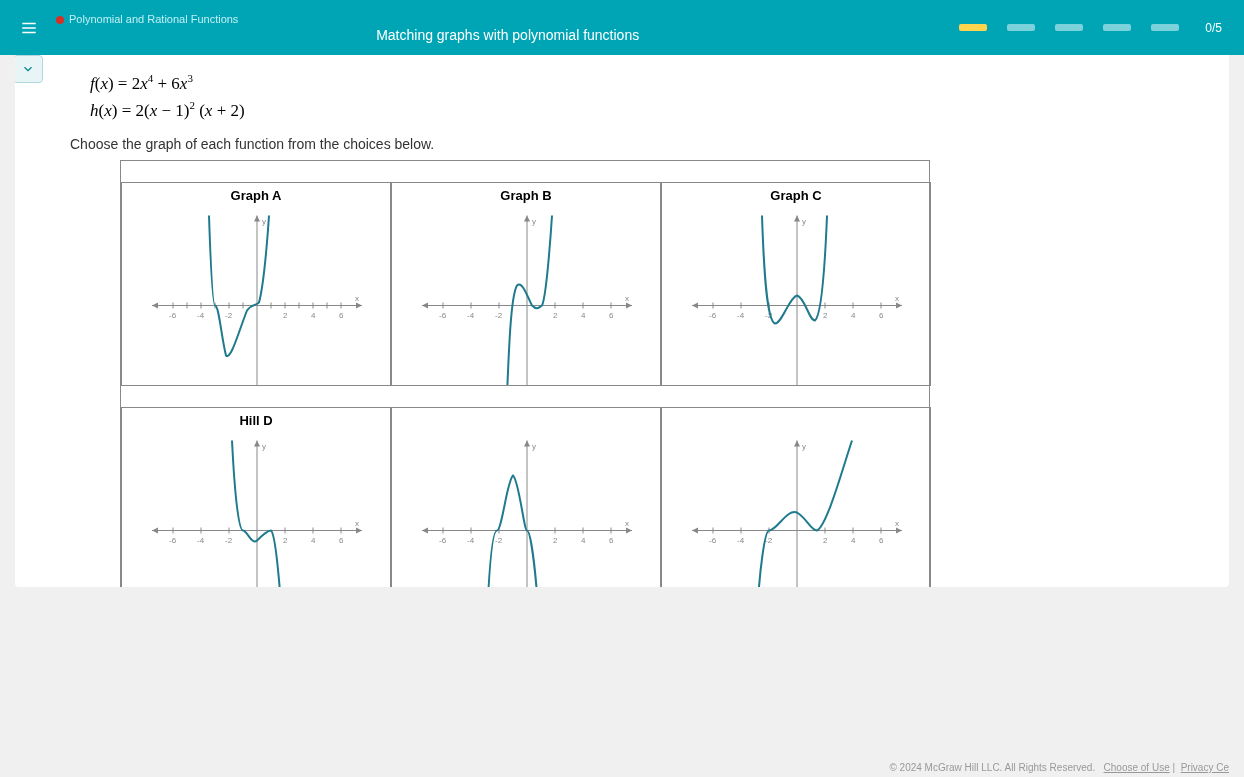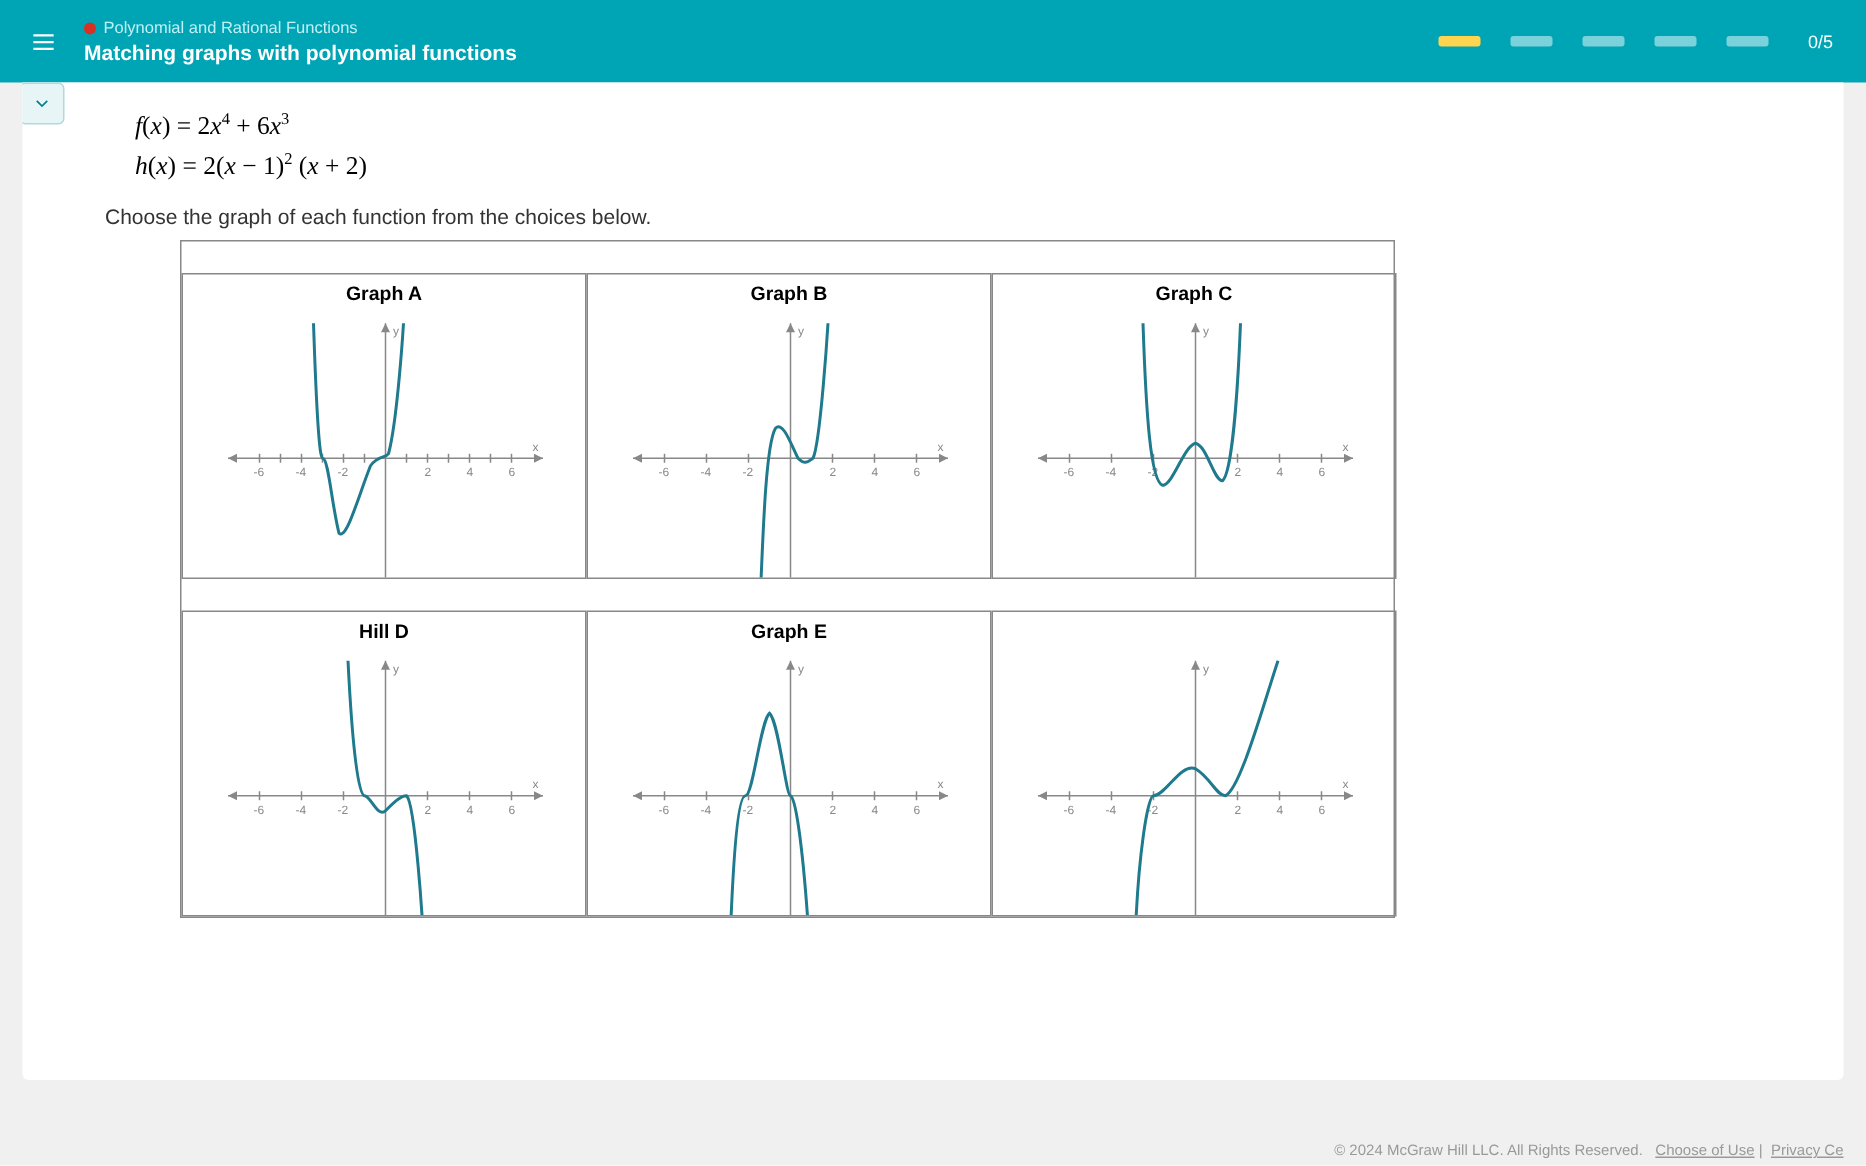--- a/index.html
+++ b/index.html
@@ -3,26 +3,26 @@
 <meta charset="utf-8">
 <style>
 * { box-sizing: border-box; margin: 0; padding: 0; }
 body { font-family: Arial, sans-serif; background: #f0f0f0; width: 1244px; height: 777px; overflow: hidden; }
 .topbar { background: #00a5b5; color: #fff; display: flex; align-items: center; padding: 8px 12px; height: 55px; }
 .menu-btn { width: 34px; height: 34px; border-radius: 50%; display: flex; align-items: center; justify-content: center; cursor: pointer; margin-right: 10px; }
 .menu-btn svg { width: 18px; height: 18px; }
 .title-block { flex: 1; }
 .category { font-size: 11px; color: #c0f0f5; }
 .dot { display: inline-block; width: 8px; height: 8px; background: #d93025; border-radius: 50%; margin-right: 5px; vertical-align: middle; }
-.lesson { font-size: 14px; font-weight: bold; color: #fff; margin-top: 2px; }
+.lesson { font-size: 14px; font-weight: normal; color: #fff; margin-top: 2px; text-align: center; }
 .progress { display: flex; align-items: center; gap: 20px; margin-right: 10px; }
 .seg { width: 28px; height: 7px; background: #7cd2da; border-radius: 2px; }
 .seg.active { background: #ffd54f; }
 .score { font-size: 12px; color: #fff; margin-left: 6px; }
-.content { background: #fff; margin: 0 15px 5px 15px; padding: 15px 25px 10px 25px; height: 665px; position: relative; border-radius: 0 0 4px 4px; overflow: hidden; }
+.content { background: #fff; margin: 0 15px 5px 15px; padding: 15px 25px 10px 25px; height: 532px; position: relative; border-radius: 0 0 4px 4px; overflow: hidden; }
 .chev { position: absolute; left: -2px; top: 0; width: 30px; height: 28px; background: #e8f5f7; border: 1px solid #b0d8de; border-radius: 4px; display: flex; align-items: center; justify-content: center; cursor: pointer; }
 .funcs { font-family: 'Times New Roman', serif; font-size: 17px; margin-left: 50px; line-height: 1.6; }
 .funcs .sup { font-size: 11px; vertical-align: super; }
 .instruction { font-size: 14px; color: #333; margin: 12px 0 8px 30px; }
 .grid-box { display: grid; grid-template-columns: repeat(3, 270px); grid-template-rows: repeat(2, 225px); margin-left: 80px; border: 1px solid #888; width: 810px; }
 .cell { border: 1px solid #888; position: relative; overflow: hidden; cursor: pointer; margin-top: 21px; }
 .cell-title { text-align: center; font-size: 13px; font-weight: bold; padding: 5px 0; }
 .axes { position: absolute; top: 25px; left: 25px; width: 220px; height: 195px; }
 .actions { position: absolute; bottom: 12px; left: 25px; display: flex; gap: 10px; }
 .btn { padding: 7px 18px; border-radius: 18px; font-size: 13px; cursor: pointer; border: 2px solid #00808f; }
@@ -189,21 +189,20 @@
           <text class="tick-label" x="26" y="12">2</text>
           <text class="tick-label" x="54" y="12">4</text>
           <text class="tick-label" x="82" y="12">6</text>
         <text class="tick-label" x="98" y="-5">x</text>
           <text class="tick-label" x="5" y="-82">y</text>
         <path class="curve" d="M -25,-90 C -22,-30 -18,0 -14,0 C -10,0 -5,15 0,10 C 5,5 10,0 14,0 C 20,5 25,90 25,90"></path>
       </svg>
     </div>
 
     <div class="cell">
-      <div class="cell-title">Graph E</div>
       <svg class="axes" viewBox="-110 -95 220 190">
         <line class="axis-line" x1="-105" y1="0" x2="105" y2="0"></line>
           <polygon class="arrow" points="105,0 99,-3 99,3"></polygon>
           <polygon class="arrow" points="-105,0 -99,-3 -99,3"></polygon>
         <line class="axis-line" x1="0" y1="-90" x2="0" y2="90"></line>
           <polygon class="arrow" points="0,-90 -3,-84 3,-84"></polygon>
           <polygon class="arrow" points="0,90 -3,84 3,84"></polygon>
         <g class="tick">
             <line x1="-84" y1="-3" x2="-84" y2="3"></line>
             <line x1="-56" y1="-3" x2="-56" y2="3"></line>

